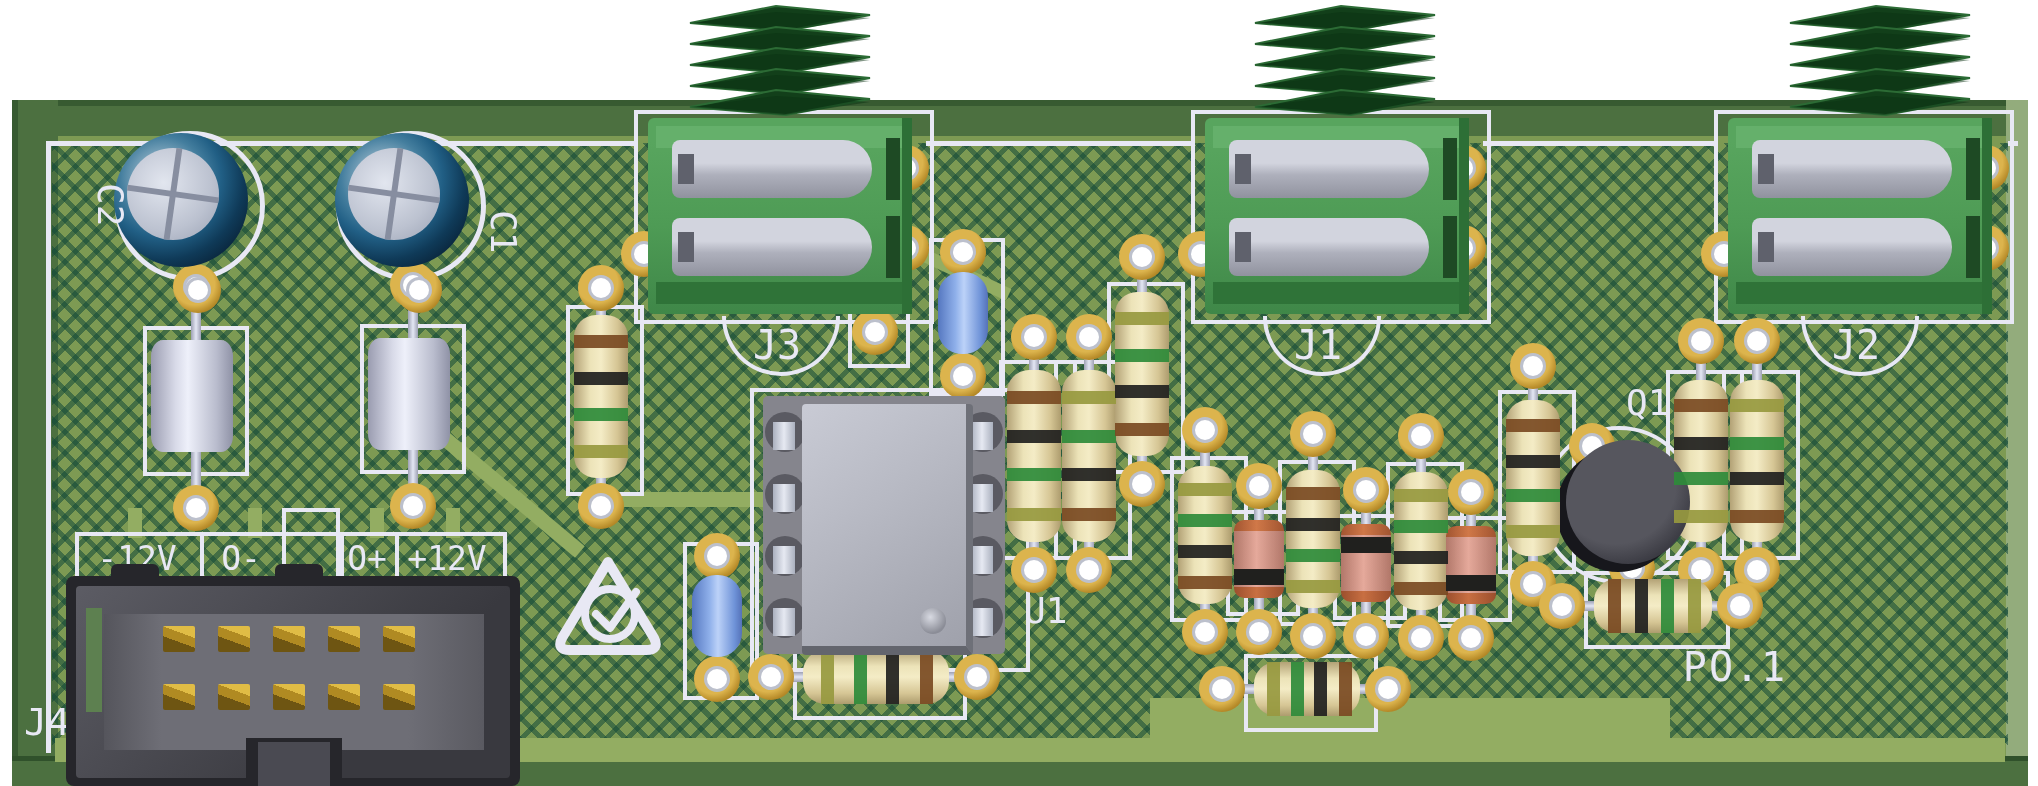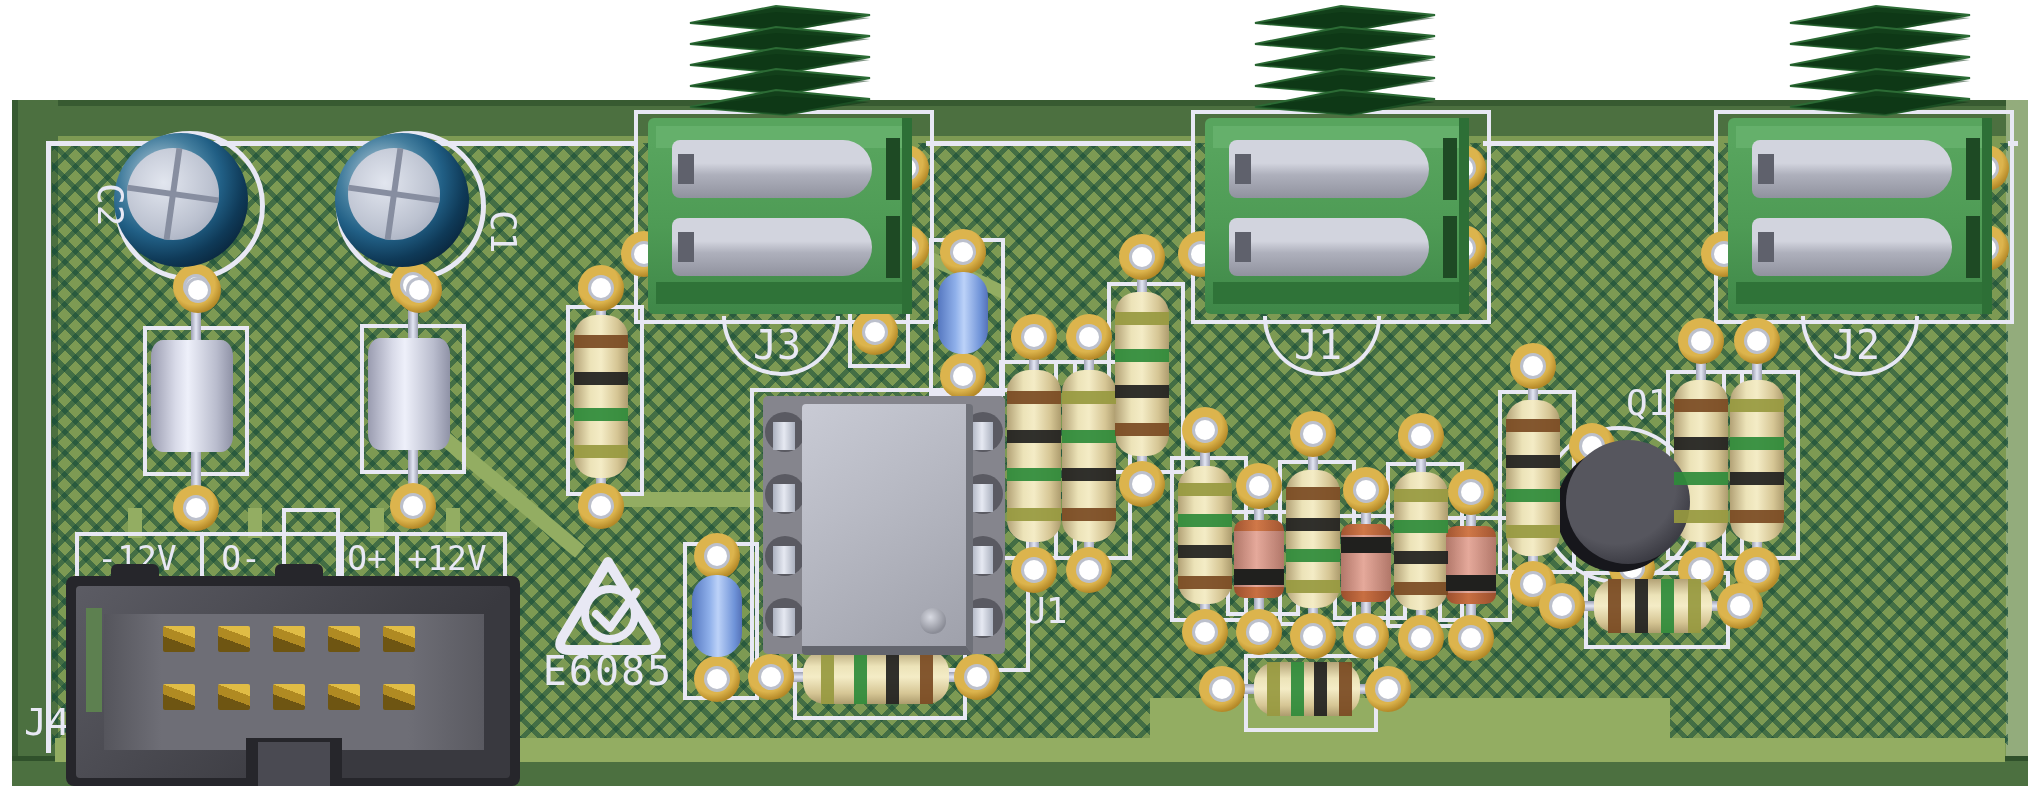--- a/index.html
+++ b/index.html
@@ -51,23 +51,23 @@
   <span class="abs silktext" style="left:1626px;top:382px;font-size:36px;">Q1</span>
   <span class="abs silktext" style="left:24px;top:700px;font-size:38px;z-index:10;">J4</span>
 
   <div class="abs" style="left:548px;top:556px;width:120px;height:102px;z-index:18;">
     <svg width="120" height="102" viewBox="0 0 120 102">
       <path d="M60 6 L106 82 Q112 94 98 94 L22 94 Q8 94 14 82 Z" fill="none" stroke="#e8e8f4" stroke-width="10" stroke-linejoin="round"></path>
       <circle cx="62" cy="58" r="25" fill="none" stroke="#e8e8f4" stroke-width="8"></circle>
       <path d="M48 58 L62 72 L88 36" fill="none" stroke="#e8e8f4" stroke-width="8" stroke-linecap="round" stroke-linejoin="round"></path>
     </svg>
   </div>
-  <div class="abs silktext" id="e6085-text">E6085</div>
 
   <div class="abs" id="title-block">
+    <div>PO.1</div>
   </div>
 <div style="position: absolute; left: 55px; top: 738px; width: 1950px; height: 24px; background: rgb(147, 173, 98); z-index: 5; transform: rotate(0deg); transform-origin: left top;"></div>
     <div style="position: absolute; left: 1150px; top: 698px; width: 520px; height: 44px; background: rgb(147, 173, 98); z-index: 5; transform: rotate(0deg); transform-origin: left top;"></div>
     <div style="position: absolute; left: 420px; top: 408px; width: 215px; height: 15px; background: rgb(147, 173, 98); z-index: 5; transform: rotate(40deg); transform-origin: left top;"></div>
     <div style="position: absolute; left: 580px; top: 492px; width: 225px; height: 15px; background: rgb(147, 173, 98); z-index: 5; transform: rotate(0deg); transform-origin: left top;"></div>
     <div style="position: absolute; left: 128px; top: 508px; width: 14px; height: 30px; background: rgb(147, 173, 98); z-index: 5; transform: rotate(0deg); transform-origin: left top;"></div>
     <div style="position: absolute; left: 248px; top: 508px; width: 14px; height: 30px; background: rgb(147, 173, 98); z-index: 5; transform: rotate(0deg); transform-origin: left top;"></div>
     <div style="position: absolute; left: 370px; top: 508px; width: 14px; height: 30px; background: rgb(147, 173, 98); z-index: 5; transform: rotate(0deg); transform-origin: left top;"></div>
     <div style="position: absolute; left: 446px; top: 508px; width: 14px; height: 30px; background: rgb(147, 173, 98); z-index: 5; transform: rotate(0deg); transform-origin: left top;"></div>
     <div style="position: absolute; left: 928px; top: 250px; width: 92px; height: 13px; background: rgb(147, 173, 98); z-index: 5; transform: rotate(25deg); transform-origin: left top;"></div>

